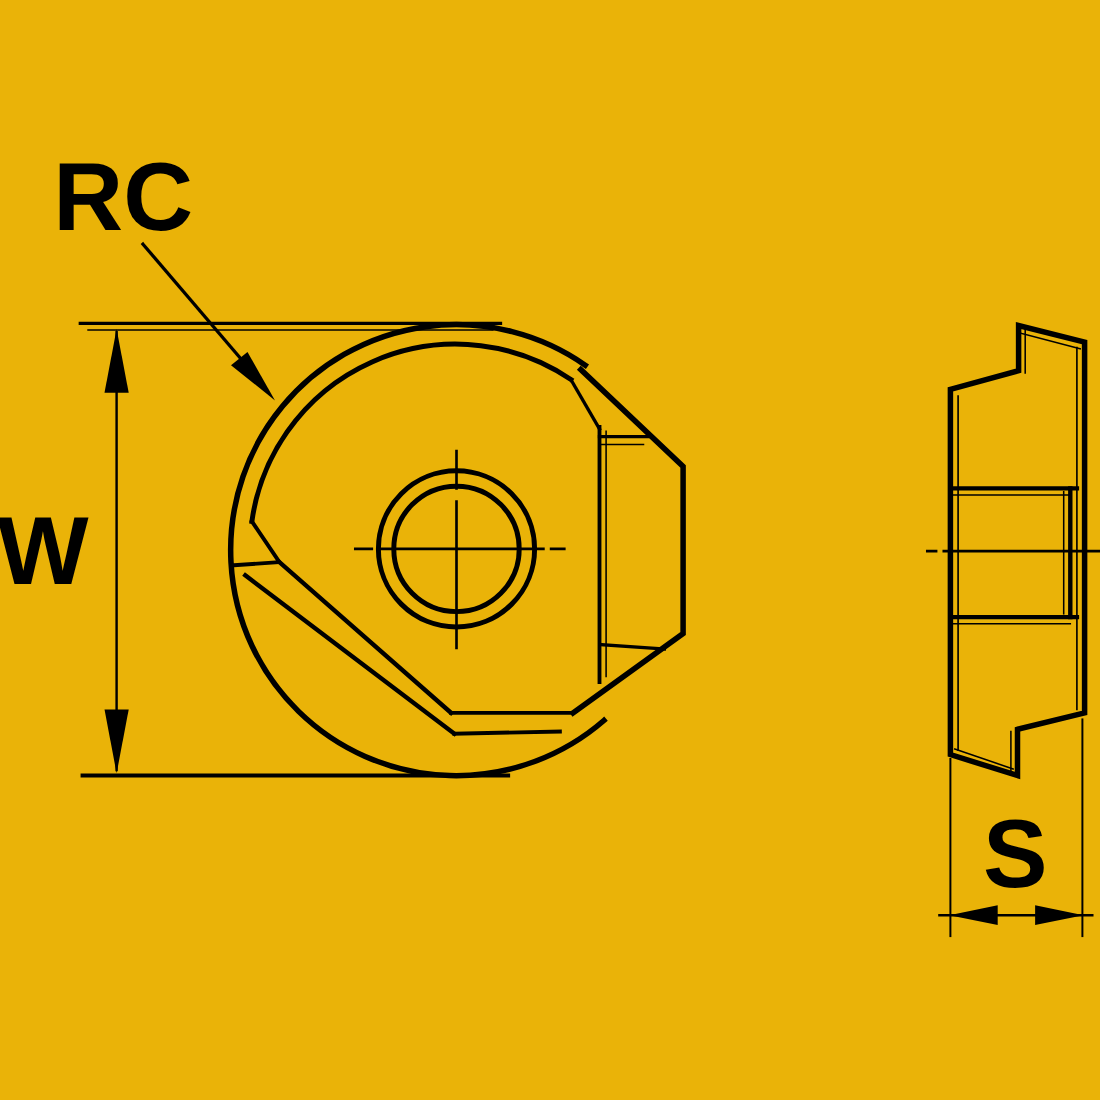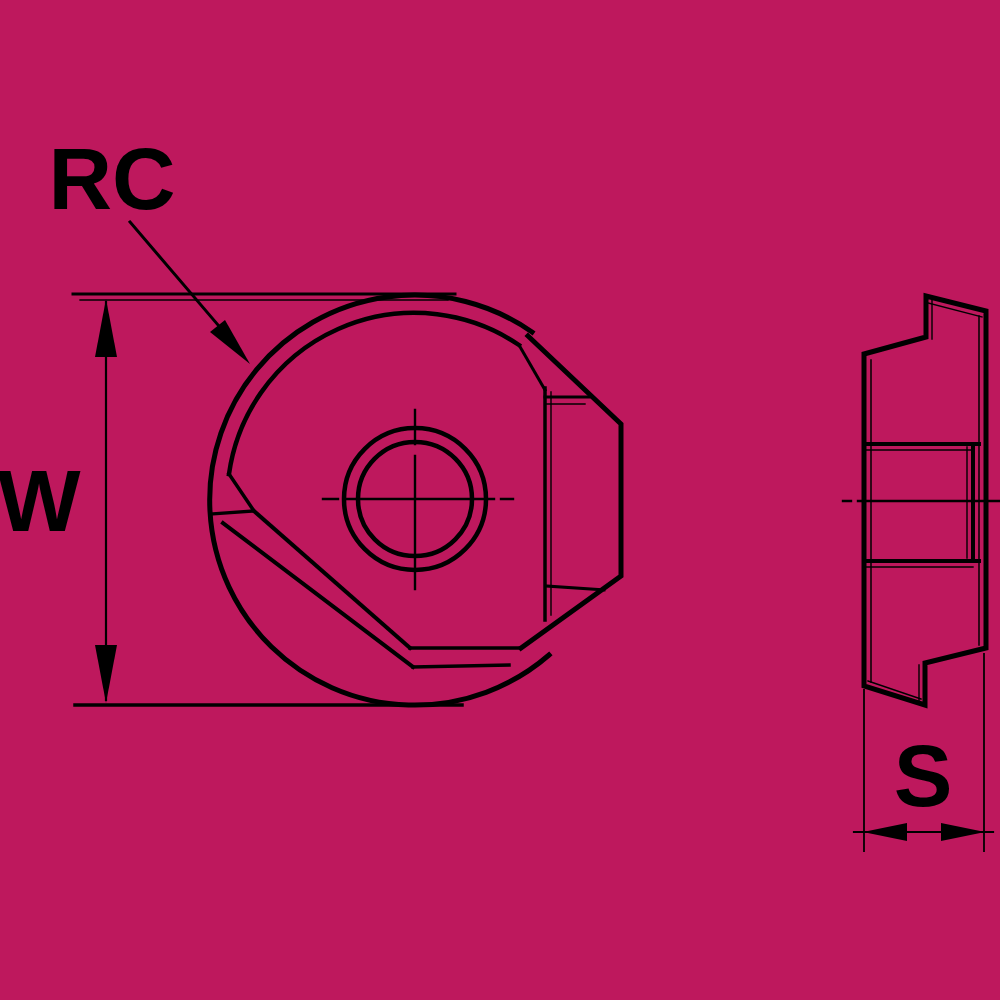--- a/index.html
+++ b/index.html
@@ -4,21 +4,21 @@
 <style>
   html, body {
     margin: 0;
     padding: 0;
     background: #ffffff;
   }
   .stage {
     position: relative;
     width: 1000px;
     height: 1000px;
-    background: #be185d;
+    background: #eab308;
     overflow: hidden;
   }
   svg.drawing {
     position: absolute;
     left: 0;
     top: 0;
     display: block;
   }
   text.dim-label {
     font-family: "Liberation Sans", "DejaVu Sans", sans-serif;

